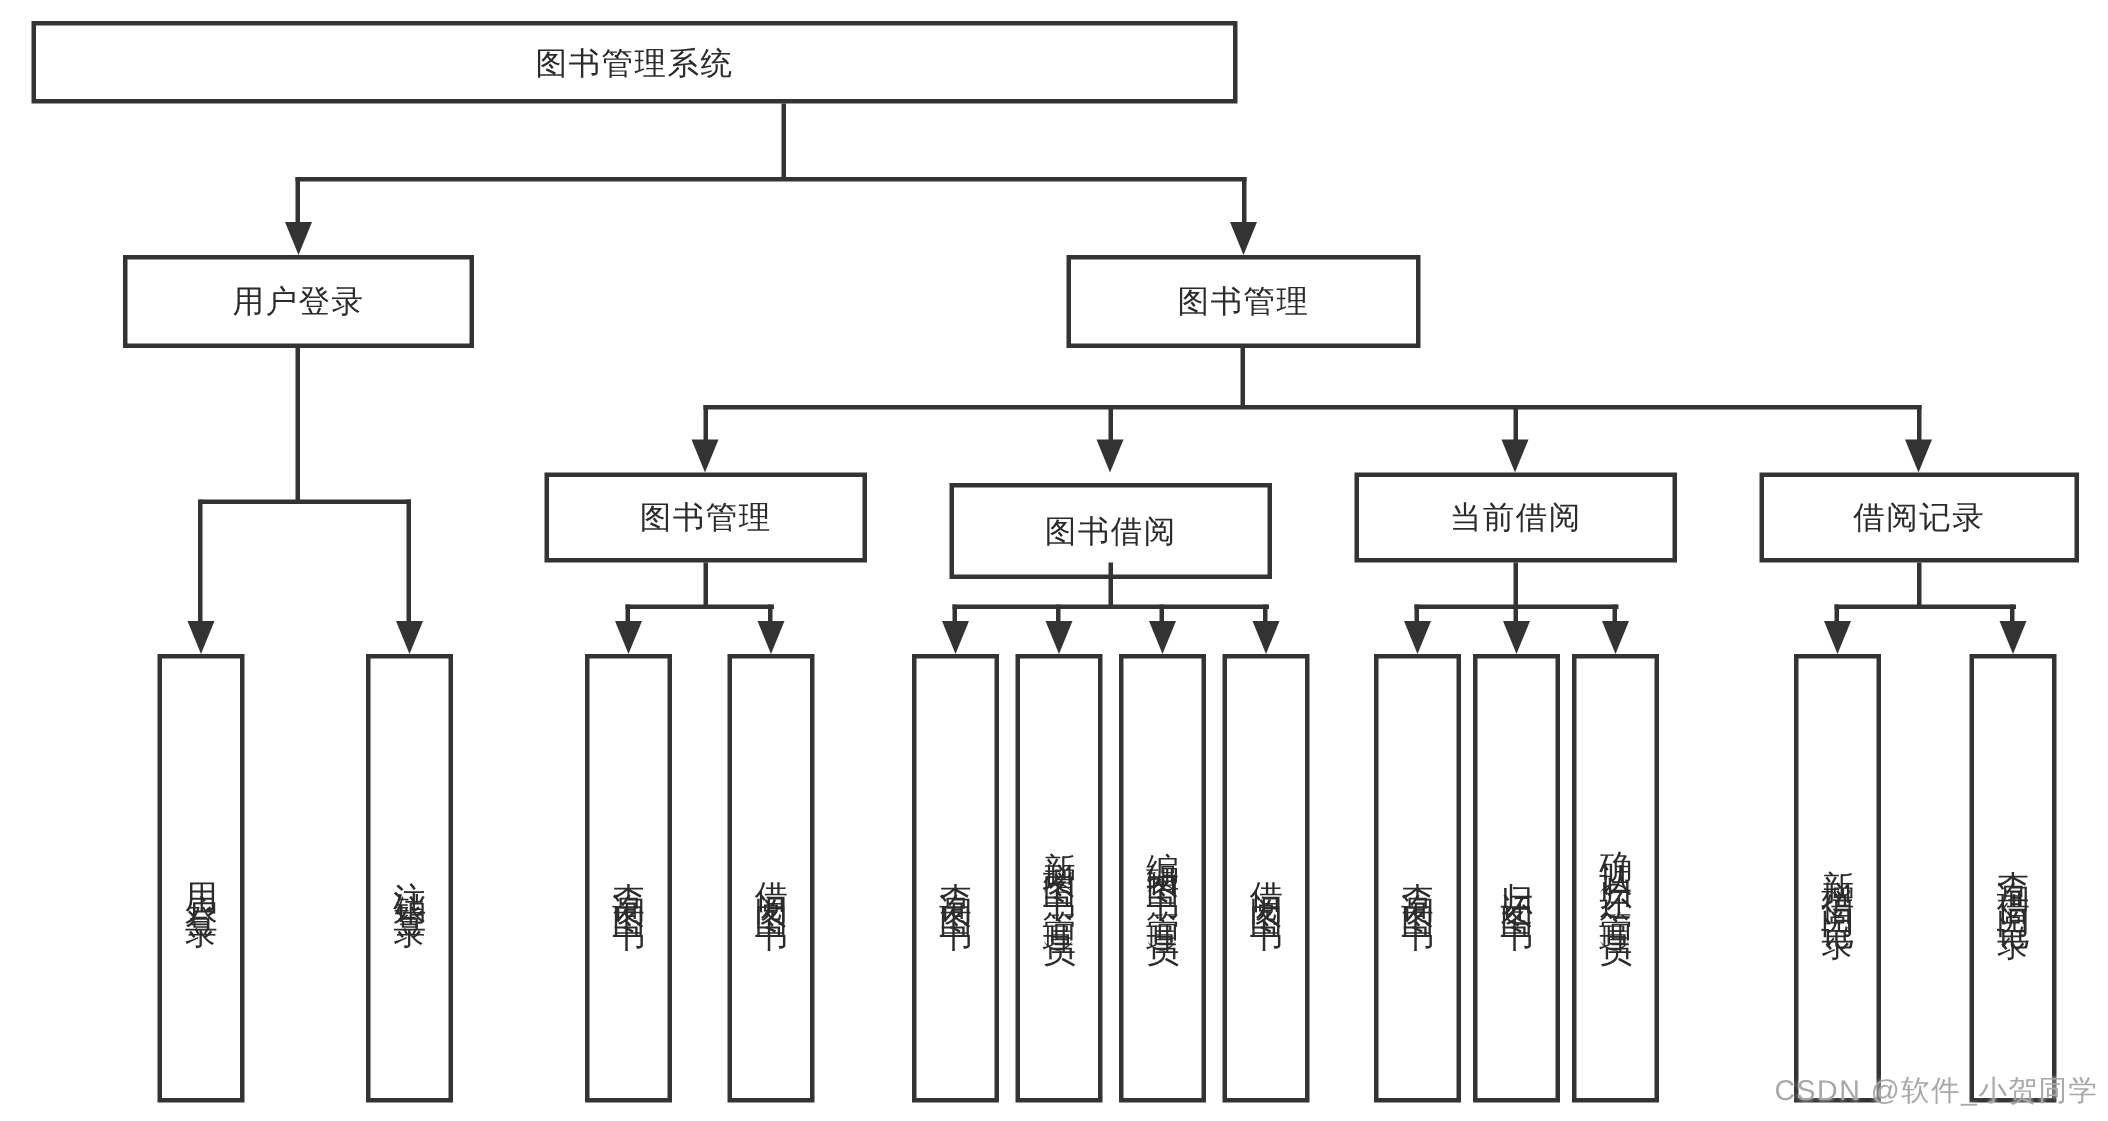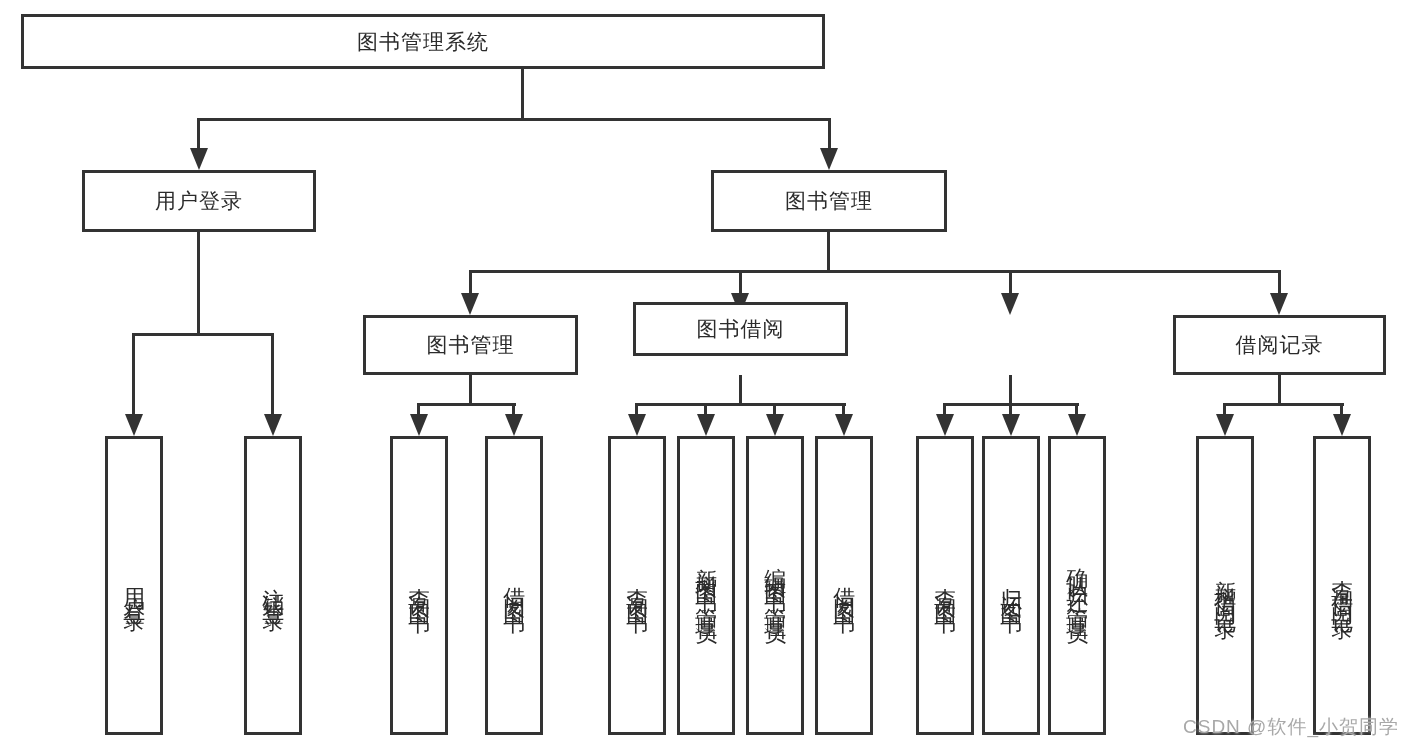--- a/index.html
+++ b/index.html
@@ -69,22 +69,25 @@
   <div class="vl" style="left:739px;top:270px;height:25px"></div>
   <div class="arw" style="left:731px;top:293px"></div>
   <div class="vl" style="left:1009px;top:270px;height:25px"></div>
   <div class="arw" style="left:1001px;top:293px"></div>
   <div class="vl" style="left:1278px;top:270px;height:25px"></div>
   <div class="arw" style="left:1270px;top:293px"></div>
 
   <div class="box" style="left:363px;top:315px;width:215px;height:60px">
     <span>图书管理</span>
   </div>
-  <div class="box" style="left:633px;top:302px;width:215px;height:54px">
+  <div class="box" style="left:633px;top:322px;width:215px;height:64px">
     <span>图书借阅</span>
+  </div>
+  <div class="box" style="left:903px;top:315px;width:215px;height:60px">
+    <span>当前借阅</span>
   </div>
   <div class="box" style="left:1173px;top:315px;width:213px;height:60px">
     <span>借阅记录</span>
   </div>
 
   <div class="vl" style="left:469px;top:375px;height:30px"></div>
   <div class="hl" style="left:417px;top:403px;width:99px"></div>
   <div class="vl" style="left:417px;top:403px;height:13px"></div>
   <div class="arw" style="left:410px;top:414px"></div>
   <div class="vl" style="left:512px;top:403px;height:13px"></div>

